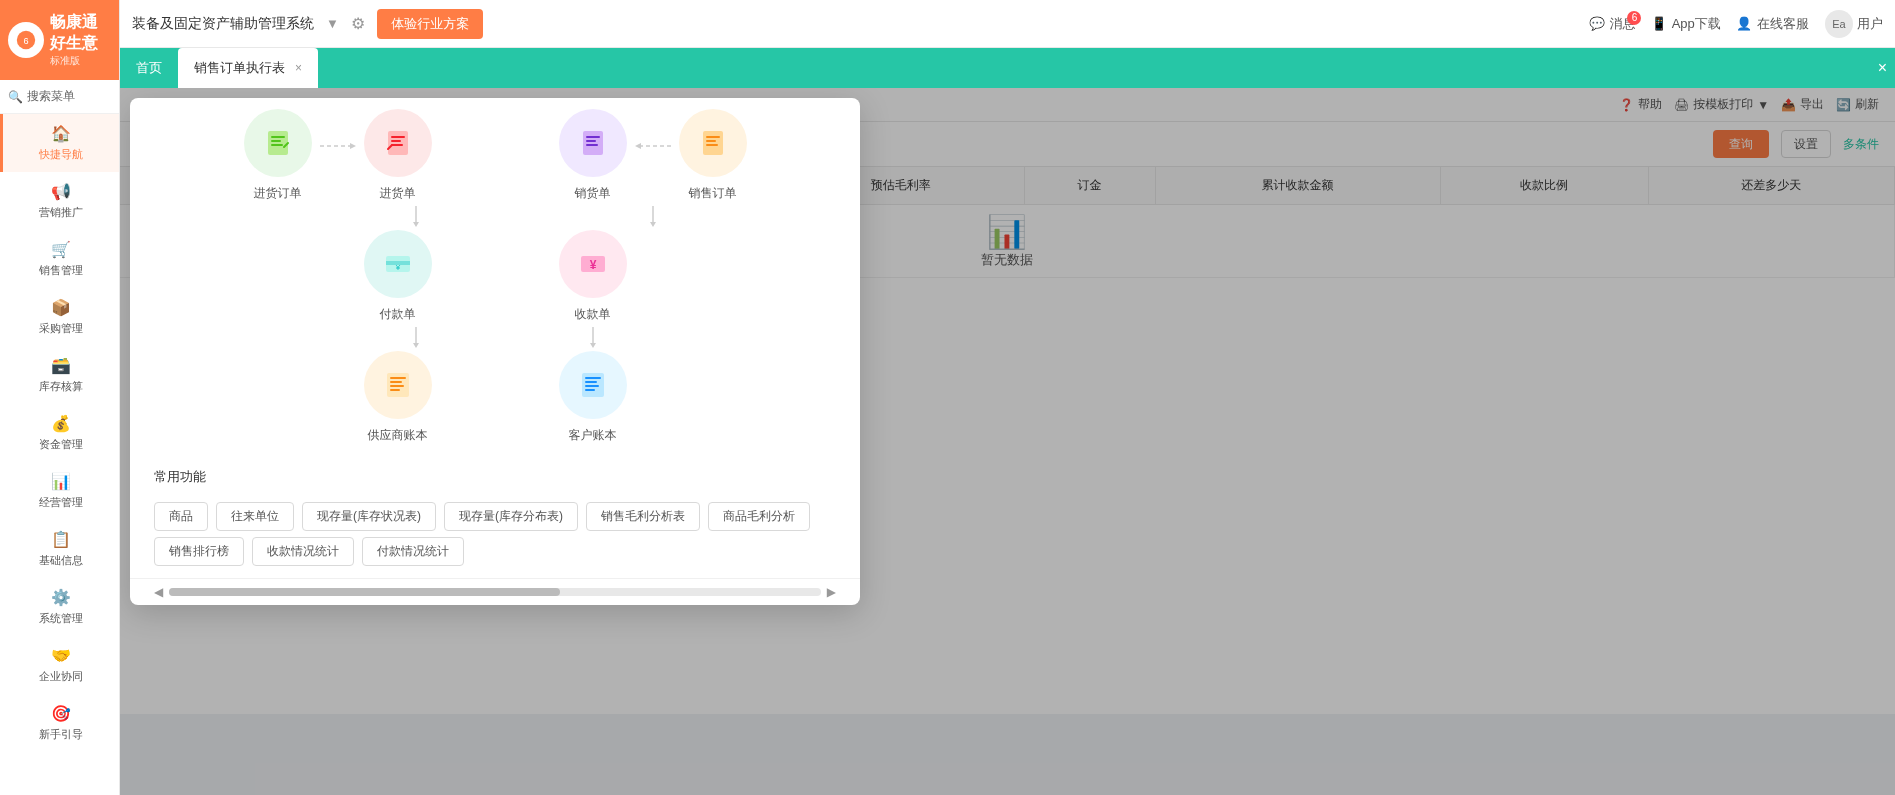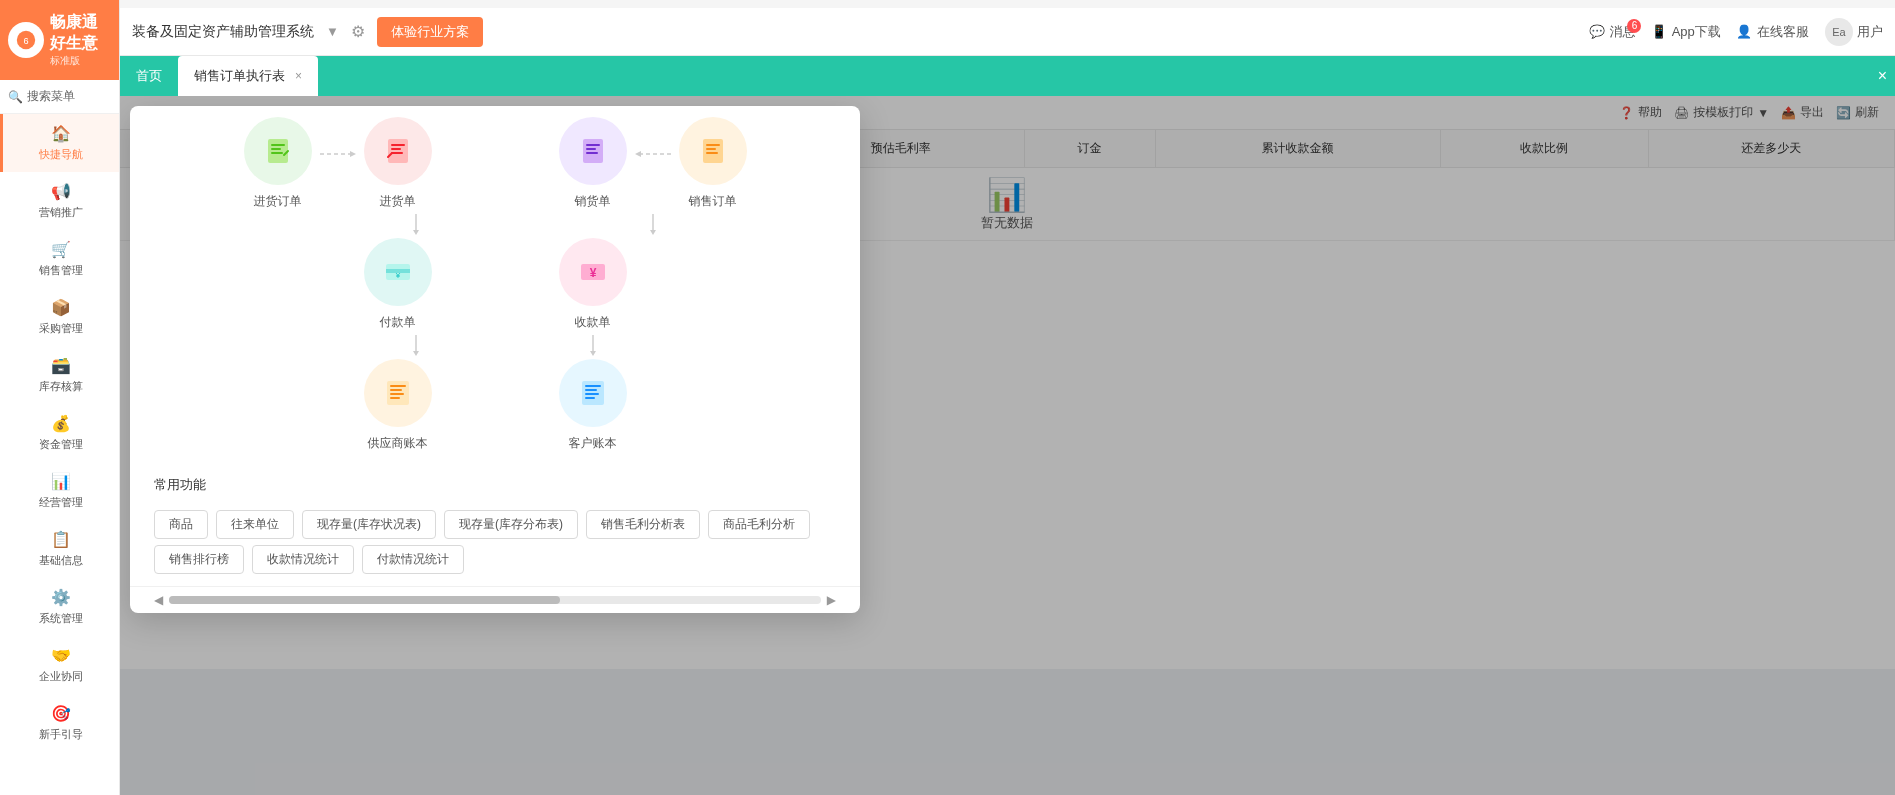--- a/index.html
+++ b/index.html
@@ -16,21 +16,21 @@
     .sidebar-search { padding: 8px; border-bottom: 1px solid #f0f0f0; display: flex; align-items: center; gap: 4px; color: #666; font-size: 12px; cursor: pointer; }
     .sidebar-nav { flex: 1; overflow-y: auto; }
     .sidebar-item { display: flex; flex-direction: column; align-items: center; padding: 10px 4px; cursor: pointer; color: #555; font-size: 11px; gap: 4px; border-left: 3px solid transparent; }
     .sidebar-item.active { background: #fff5f0; color: #ff7d45; border-left-color: #ff7d45; }
     .sidebar-item-icon { font-size: 16px; }
 
     
     .main { flex: 1; display: flex; flex-direction: column; overflow: hidden; }
 
     
-    .topbar { height: 48px; background: white; display: flex; align-items: center; padding: 0 12px; border-bottom: 1px solid #e8e8e8; gap: 12px; margin-top: 8px; }
+    .topbar { height: 48px; background: white; display: flex; align-items: center; padding: 0 12px; border-bottom: 1px solid #e8e8e8; gap: 12px; }
     .topbar-btn { background: #ff7d45; color: white; border: none; padding: 6px 14px; border-radius: 4px; cursor: pointer; font-size: 13px; }
     .topbar-right { display: flex; align-items: center; gap: 16px; color: #555; font-size: 13px; }
     .topbar-badge { position: relative; display: inline-flex; align-items: center; gap: 4px; cursor: pointer; }
     .badge-dot { position: absolute; top: -4px; right: -6px; background: #ff4d4f; color: white; border-radius: 50%; width: 14px; height: 14px; font-size: 10px; display: flex; align-items: center; justify-content: center; }
     .topbar-right-item { display: flex; align-items: center; gap: 4px; cursor: pointer; color: #555; }
     .avatar { width: 28px; height: 28px; background: #e8e8e8; border-radius: 50%; display: flex; align-items: center; justify-content: center; font-size: 11px; color: #666; }
 
     
     .tabbar { height: 40px; background: #26c6a6; display: flex; align-items: center; padding: 0 0 0 0; }
     .tab { padding: 0 16px; height: 40px; display: flex; align-items: center; gap: 6px; cursor: pointer; font-size: 13px; color: white; }
@@ -221,20 +221,34 @@
         <div class="toolbar-btn">
           <span>📤</span>
           <span>导出</span>
         </div>
         <div class="toolbar-btn">
           <span>🔄</span>
           <span>刷新</span>
         </div>
       </div>
 
+      <div class="filter-bar">
+        <div class="filter-item">
+          <input class="filter-input" placeholder="yyyy-mm-dd" style="">
+          <span>📅</span>
+        </div>
+        <div class="filter-item">
+          <span class="filter-label">单据状态</span>
+          <select class="filter-select"></select>
+        </div>
+        <div style="flex:1;"></div>
+        <button class="filter-btn-query">查询</button>
+        <button class="filter-btn-set">设置</button>
+        <span class="more-conditions">多条件</span>
+      </div>
 
       <div class="table-container" style="height:calc(100% - 160px);">
         <table class="data-table">
           <thead>
             <tr>
               <th><input type="checkbox" style=""></th>
               <th>品</th>
               <th>商品</th>
               <th>金额</th>
               <th>预估毛利</th>

